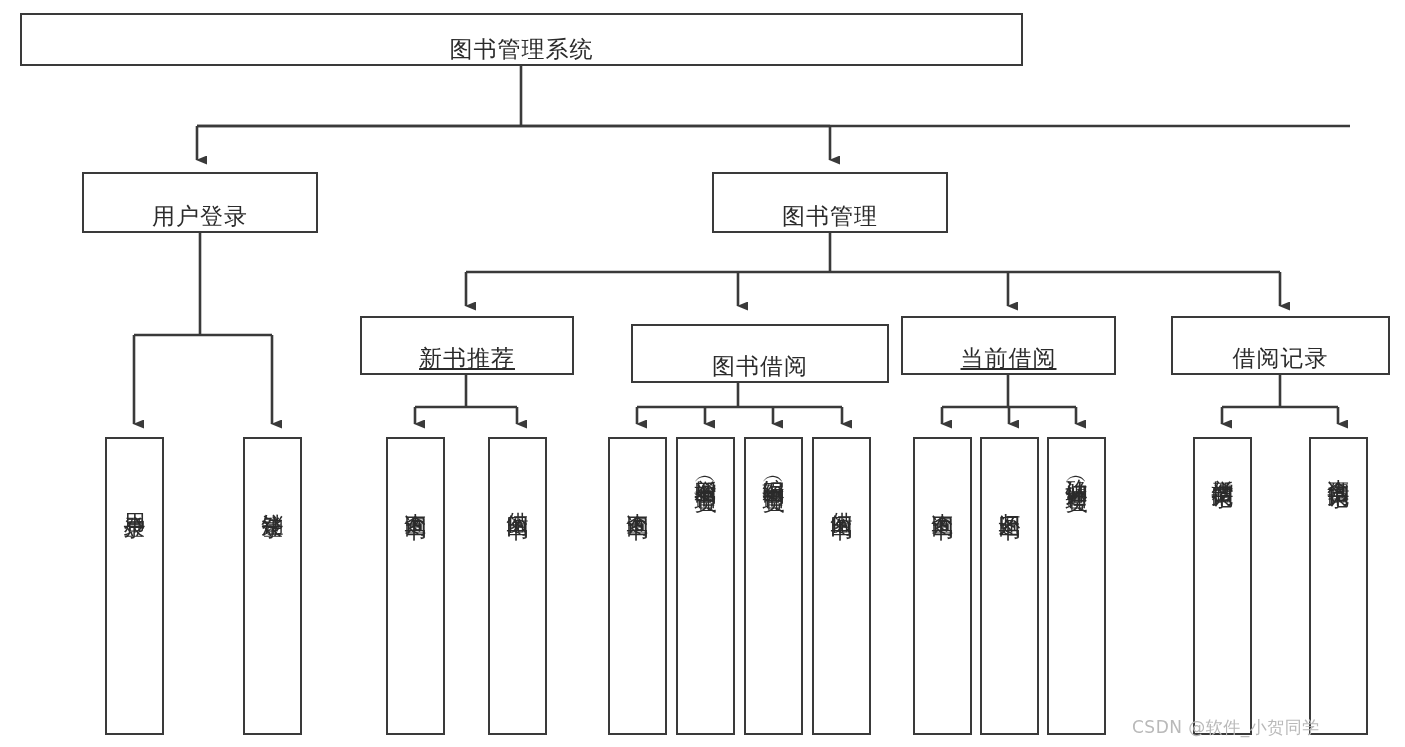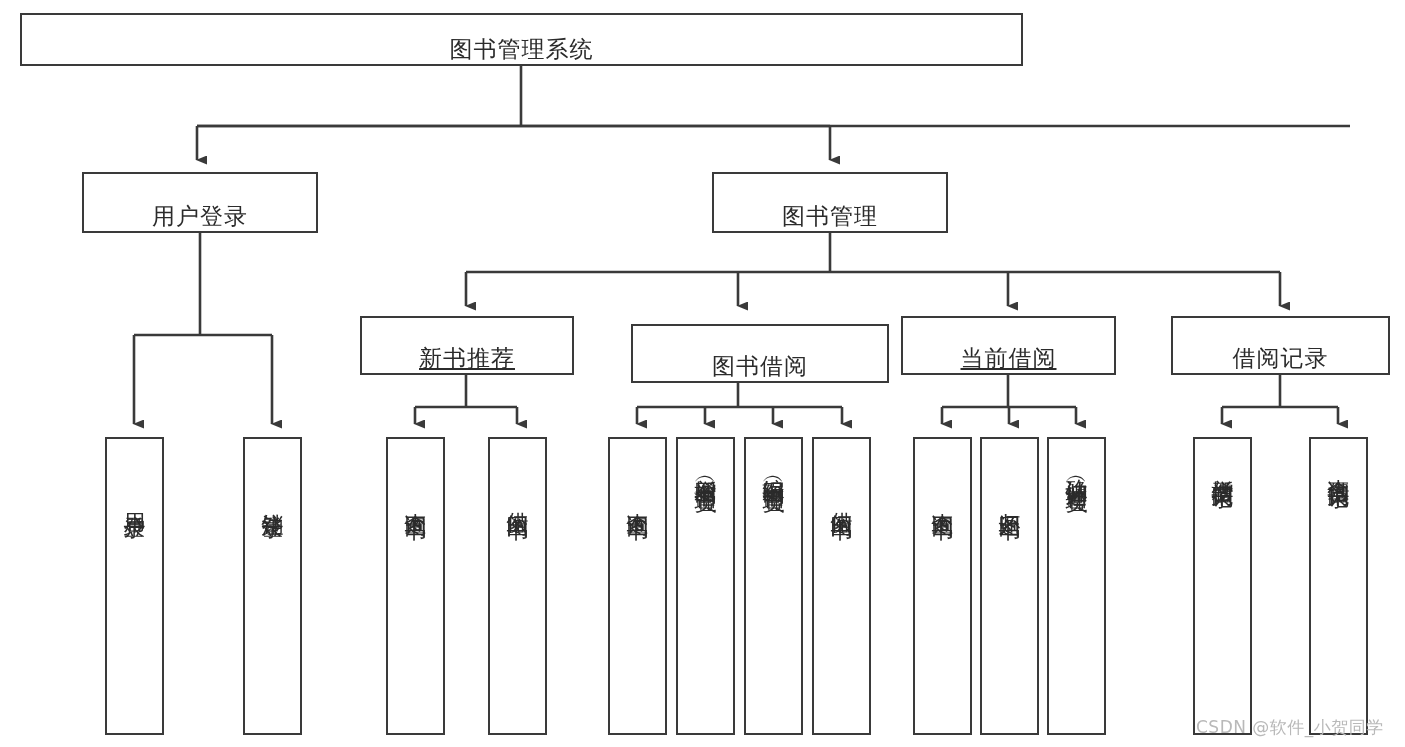--- a/index.html
+++ b/index.html
@@ -187,15 +187,15 @@
     <span class="vtext">确认归还（管理员）</span>
   </div>
 
   <div class="node vert high" style="left:1193px; top:437px; width:59px; height:298px;">
     <span class="vtext">新增借阅记录</span>
   </div>
   <div class="node vert high" style="left:1309px; top:437px; width:59px; height:298px;">
     <span class="vtext">查询借阅记录</span>
   </div>
 
-  <div class="watermark" style="left:1196px; top:716px;">CSDN @软件_小贺同学</div>
+  <div class="watermark" style="left:1132px; top:716px;">CSDN @软件_小贺同学</div>
 
 </div>
 
 </body></html>

